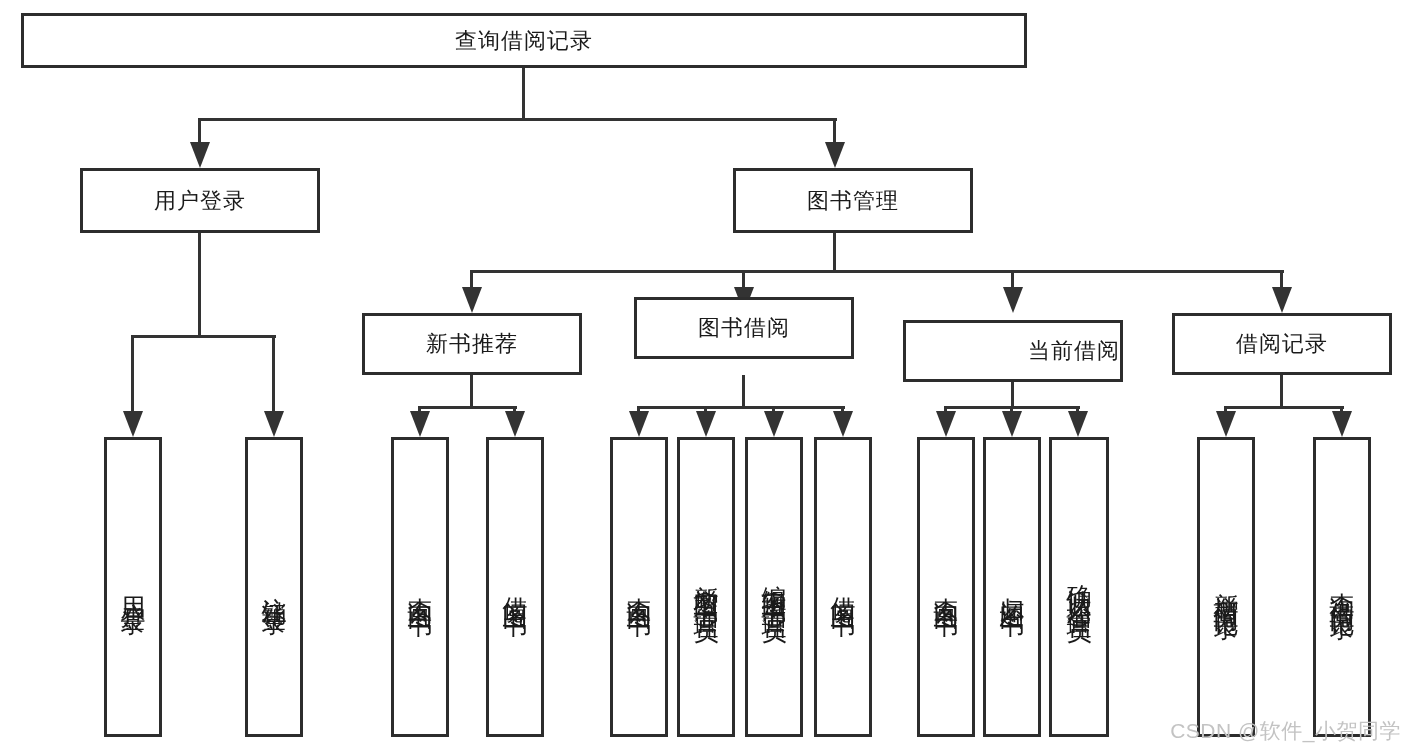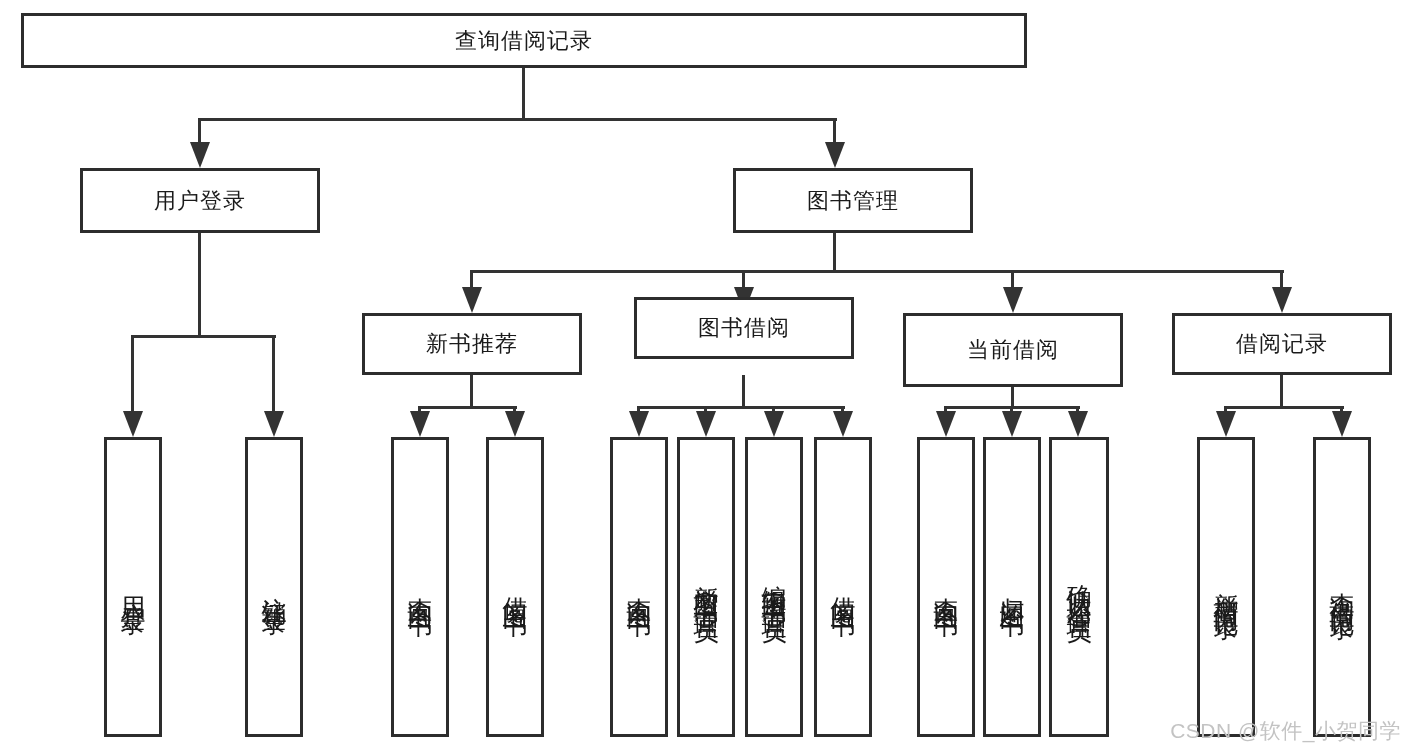--- a/index.html
+++ b/index.html
@@ -114,21 +114,21 @@
   <div class="arrow" style="left:734px; top:287px;"></div>
   <div class="arrow" style="left:1003px; top:287px;"></div>
   <div class="arrow" style="left:1272px; top:287px;"></div>
 
   <div class="box" style="left:362px; top:313px; width:220px; height:62px;">
     <span>新书推荐</span>
   </div>
   <div class="box" style="left:634px; top:297px; width:220px; height:62px;">
     <span>图书借阅</span>
   </div>
-  <div class="box" style="left:903px; top:313px; width:220px; height:74px;">
+  <div class="box" style="left:903px; top:320px; width:220px; height:62px;justify-content:flex-end;">
     <span>当前借阅</span>
   </div>
   <div class="box" style="left:1172px; top:313px; width:220px; height:62px;">
     <span>借阅记录</span>
   </div>
 
   <div class="vline" style="left:470px; top:375px; height:33px;"></div>
   <div class="hline" style="left:418px; top:406px; width:99px;"></div>
   <div class="vline" style="left:418px; top:408px; height:5px;"></div>
   <div class="vline" style="left:513px; top:408px; height:5px;"></div>

